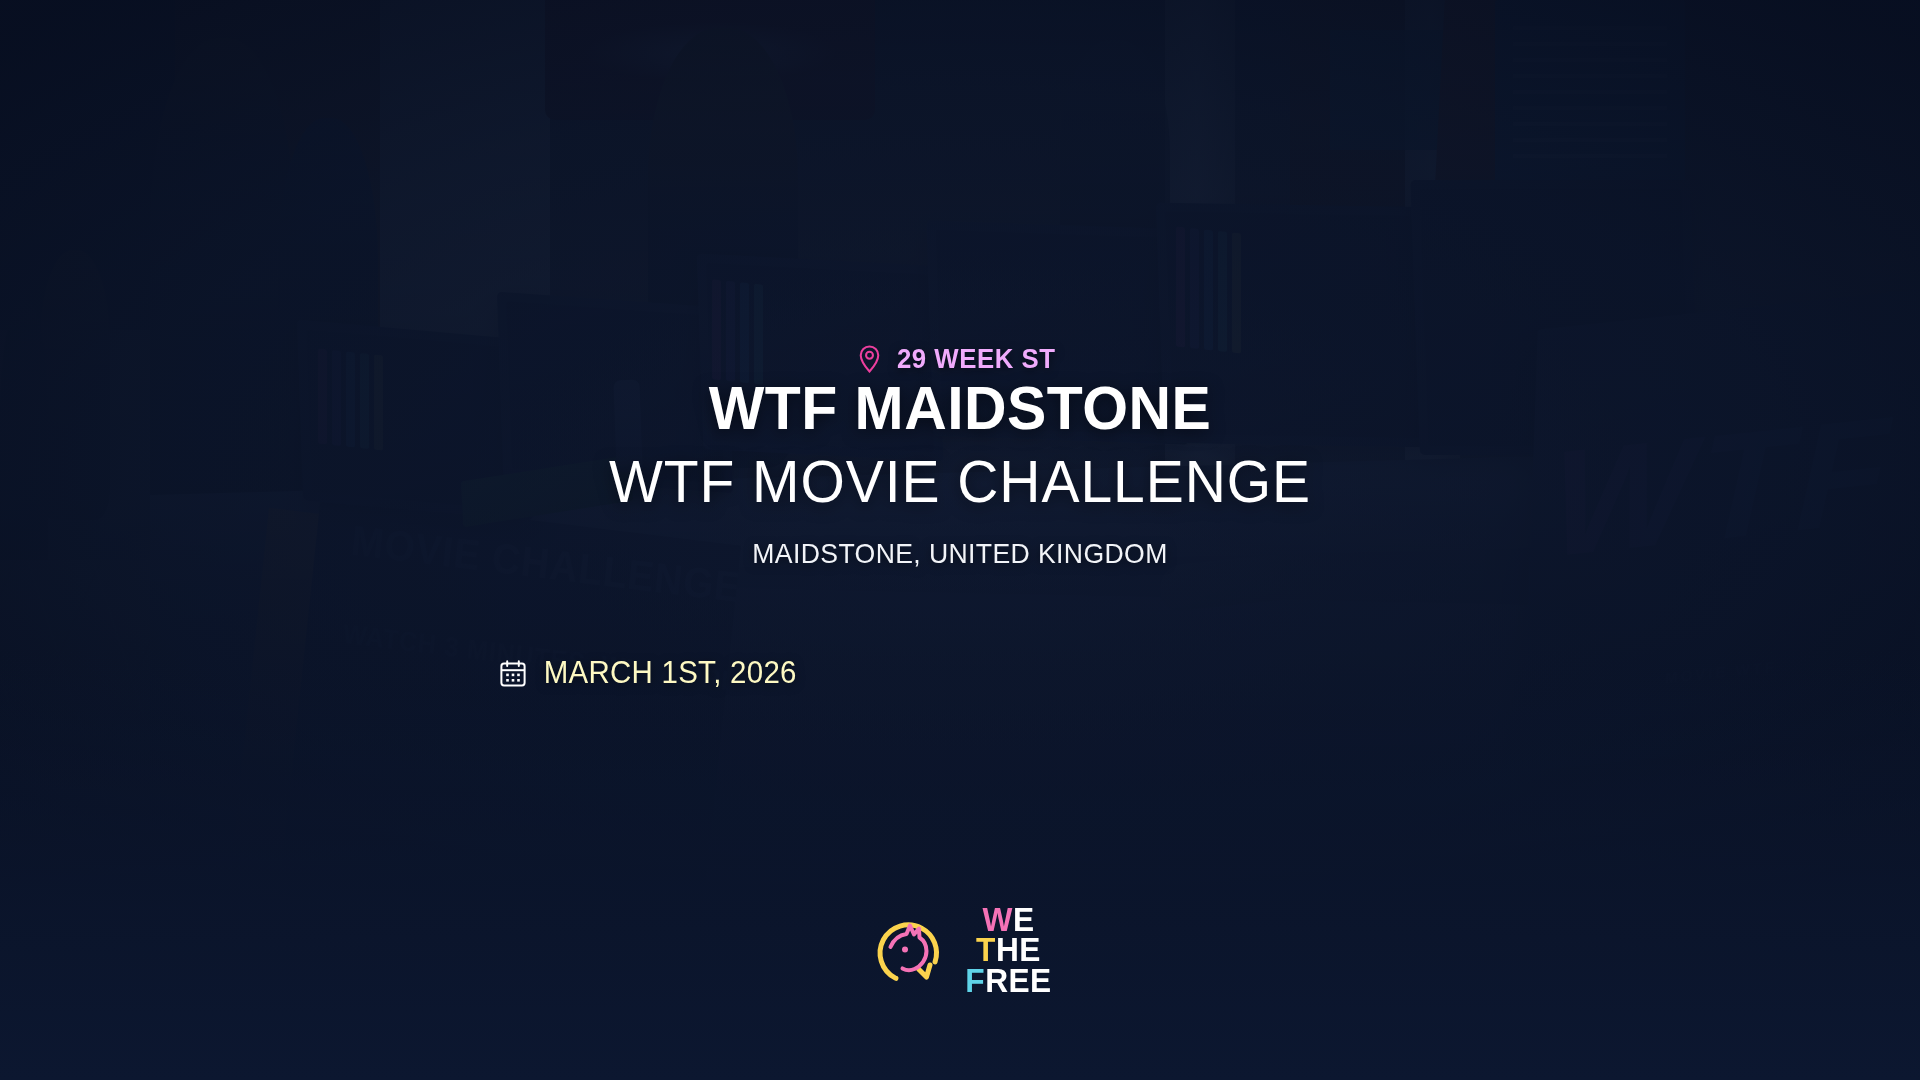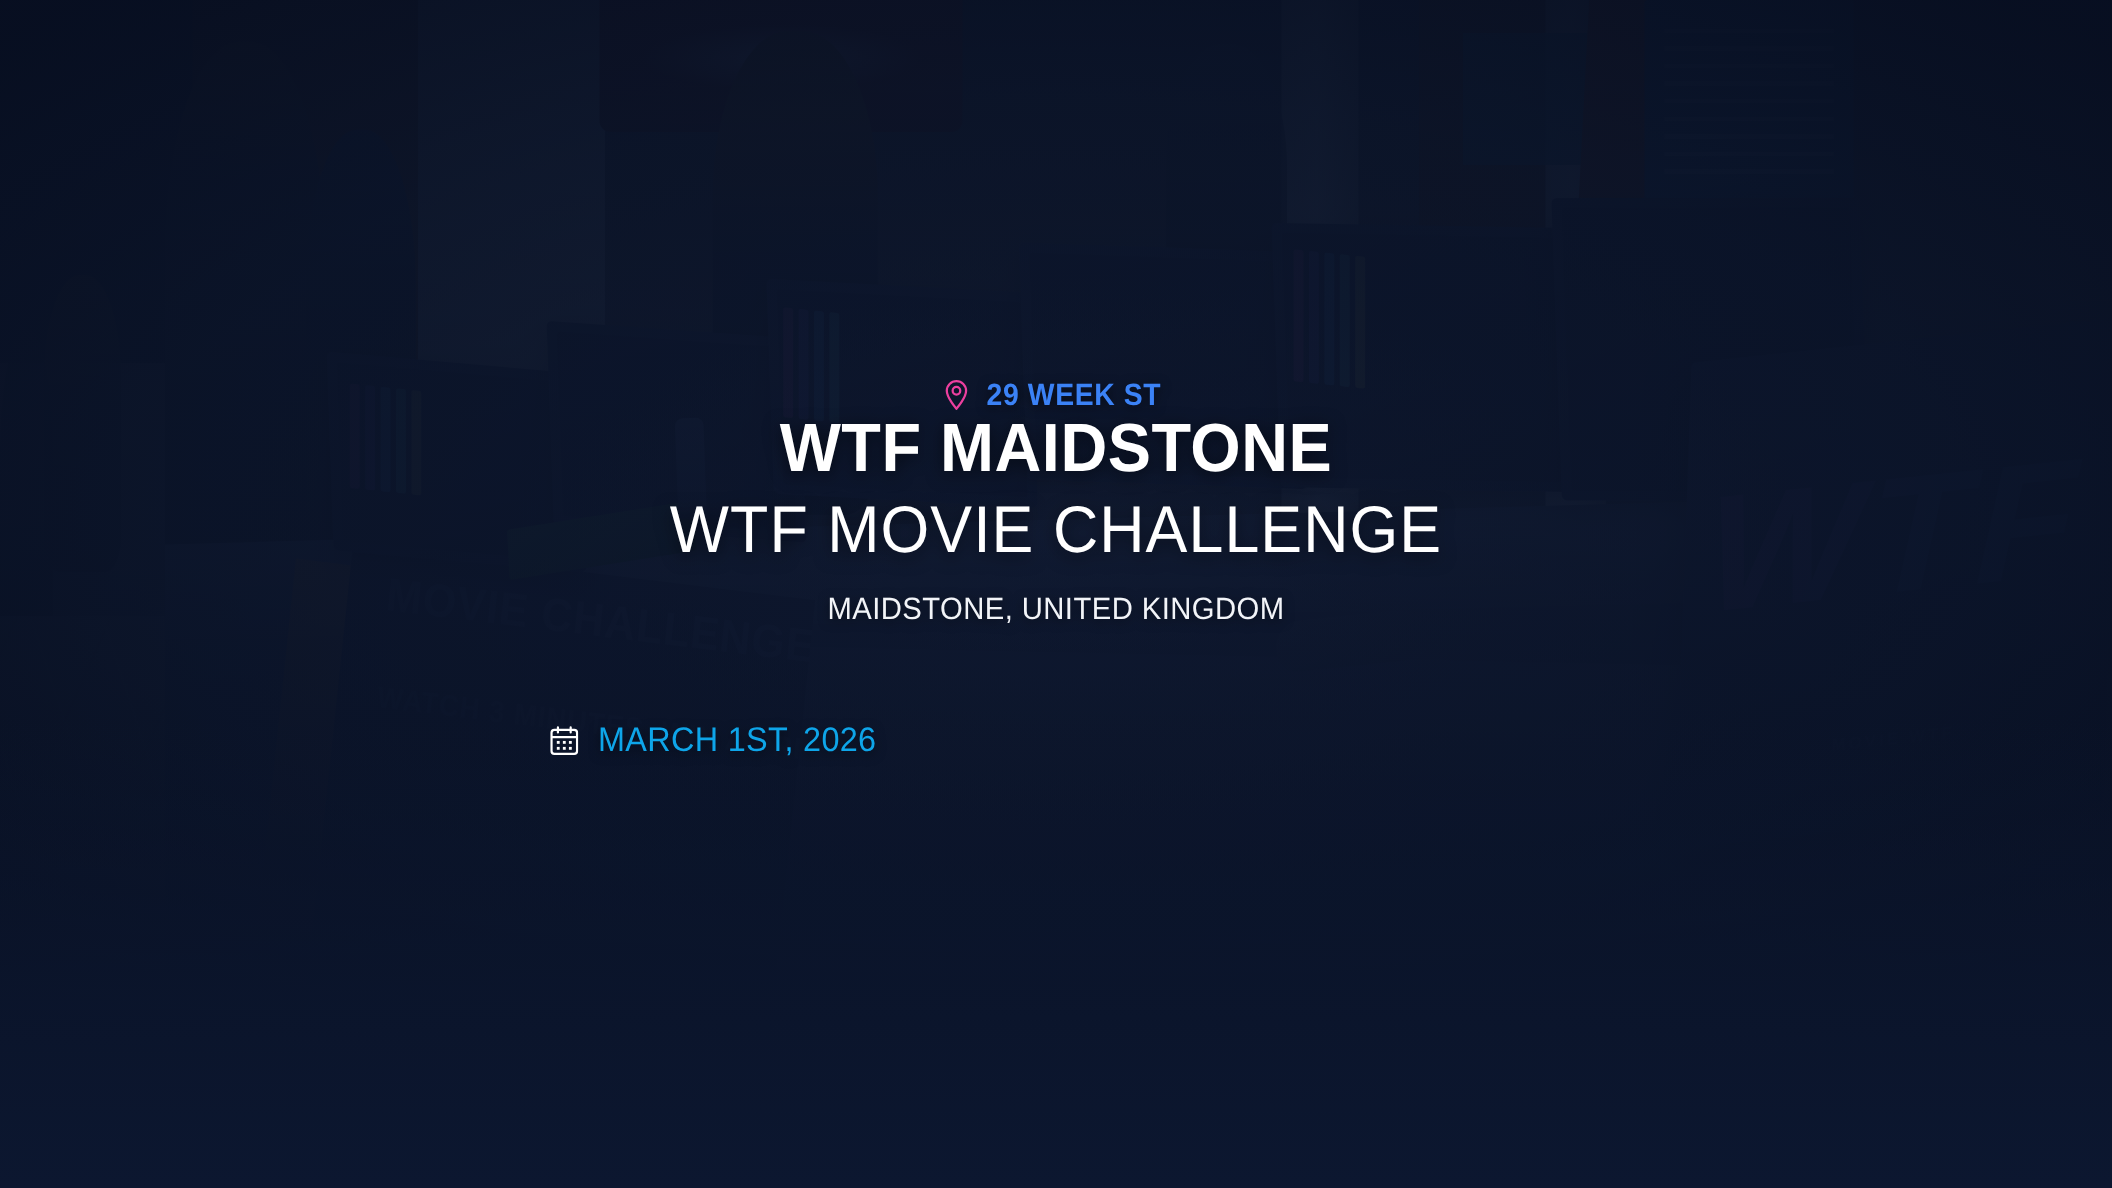--- a/index.html
+++ b/index.html
@@ -245,21 +245,21 @@
     display:flex; flex-direction:column;
     align-items:center;
     text-align:center;
     z-index:10;
   }
 
   .venue {
     position:absolute; top:343px; left:0; right:0;
     display:flex; align-items:center; justify-content:center; gap:9px;
     font-size:28px; font-weight:700; letter-spacing:.6px;
-    color:#3b82f6;
+    color:#f0abfc;
     text-shadow:0 2px 10px rgba(0,0,0,.55);
   }
   .venue .label { transform:scaleX(.92); display:inline-block; }
   .venue svg { display:block; }
 
   .event-title {
     position:absolute; top:375px; left:0; right:0;
     font-size:62px; font-weight:800; letter-spacing:.5px;
     color:#ffffff;
     transform:scaleX(.95);
@@ -286,21 +286,21 @@
 
   .detail-row {
     position:absolute; top:655px; left:50%;
     transform:translateX(-50%);
     width:920px;
     display:flex; align-items:center; justify-content:space-between;
   }
   .detail-item {
     display:flex; align-items:center; gap:11px;
     font-size:31px; font-weight:400; letter-spacing:.3px;
-    color:#0ea5e9;
+    color:#fef9c3;
     text-shadow:0 2px 10px rgba(0,0,0,.5);
     white-space:nowrap;
   }
   .detail-item .txt { transform:scaleX(.95); display:inline-block; }
   .detail-item svg { display:block; flex:0 0 auto; }
 
   
   .logo {
     position:absolute; top:905px; left:50%;
     transform:translateX(-50%);
@@ -446,15 +446,30 @@
             <rect x="11.7" y="19" width="2.6" height="2.6" fill="#ffffff"></rect>
             <rect x="17.2" y="19" width="2.6" height="2.6" fill="#ffffff"></rect>
           </svg>
         </span>
         <span class="txt">MARCH 1ST, 2026</span>
       </div>
 
 
     </div>
 
+    <div class="logo">
+      <span class="logo-mark">
+        <svg width="84" height="84" viewBox="0 0 84 84" fill="none" aria-hidden="true">
+          <path d="M70 44c0 15.6-12.6 28.2-28.2 28.2S13.6 59.6 13.6 44 26.2 15.8 41.8 15.8 70 28.4 70 44z" stroke="#fbd34d" stroke-width="5" fill="none" stroke-linecap="round" stroke-dasharray="128 48" transform="rotate(118 41.8 44)"></path>
+          <path d="M52 60l8 8 3.5-12" stroke="#fbd34d" stroke-width="5" stroke-linecap="round" stroke-linejoin="round" fill="none"></path>
+          <path d="M24 38c3-7 9-12 16-13l3.5-8.5 4 9 5-6 .5 9c4.5 3 7 8 7 13.5 0 8-5 15-12 18-4 1.7-8.5 1.4-12-.6" stroke="#f472b6" stroke-width="4" stroke-linecap="round" stroke-linejoin="round" fill="none"></path>
+          <circle cx="38.5" cy="40.5" r="3" fill="#f472b6"></circle>
+        </svg>
+      </span>
+      <span class="logo-word">
+        <span><em class="lw-c1" style="font-style:normal">W</em><em class="lw-w" style="font-style:normal">E</em></span>
+        <span><em class="lw-c2" style="font-style:normal">T</em><em class="lw-w" style="font-style:normal">HE</em></span>
+        <span><em class="lw-c3" style="font-style:normal">F</em><em class="lw-w" style="font-style:normal">REE</em></span>
+      </span>
+    </div>
 
   </div>
 </div>
 
 </body></html>

